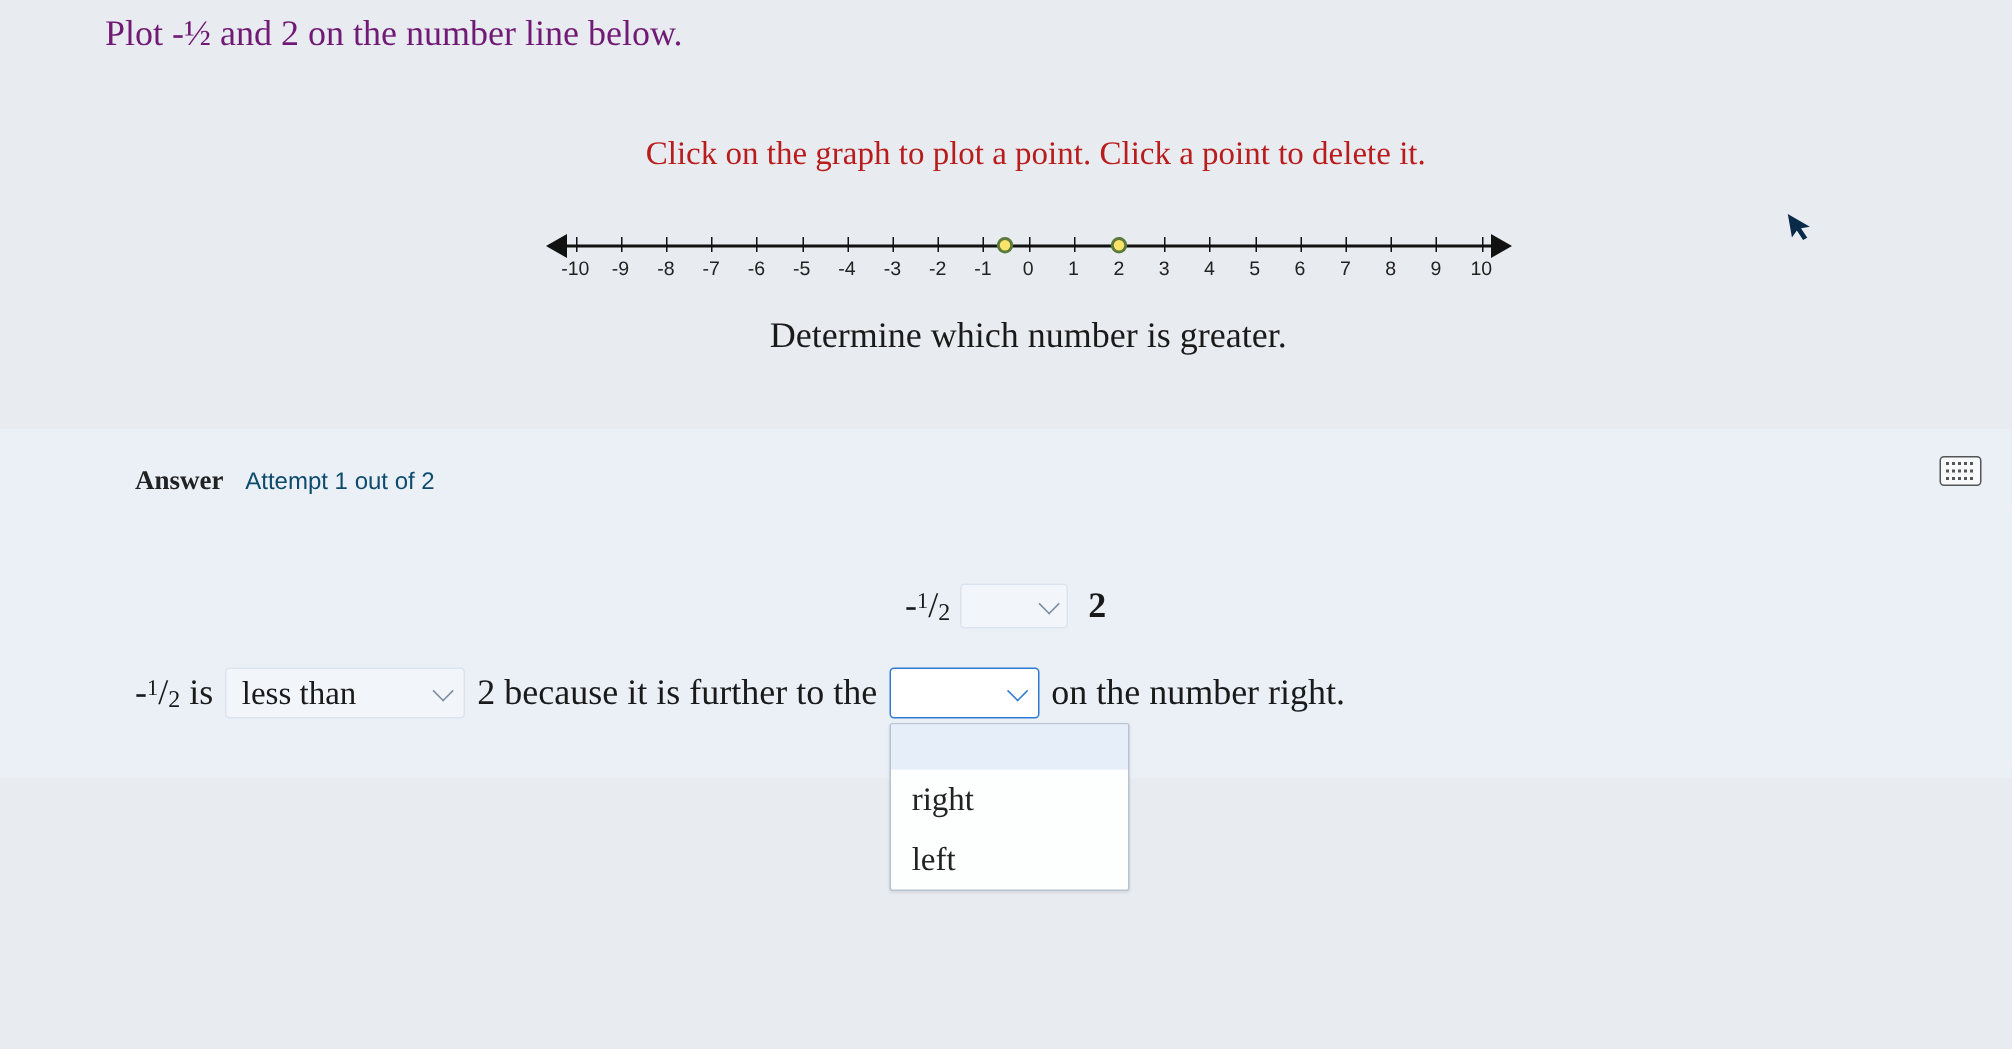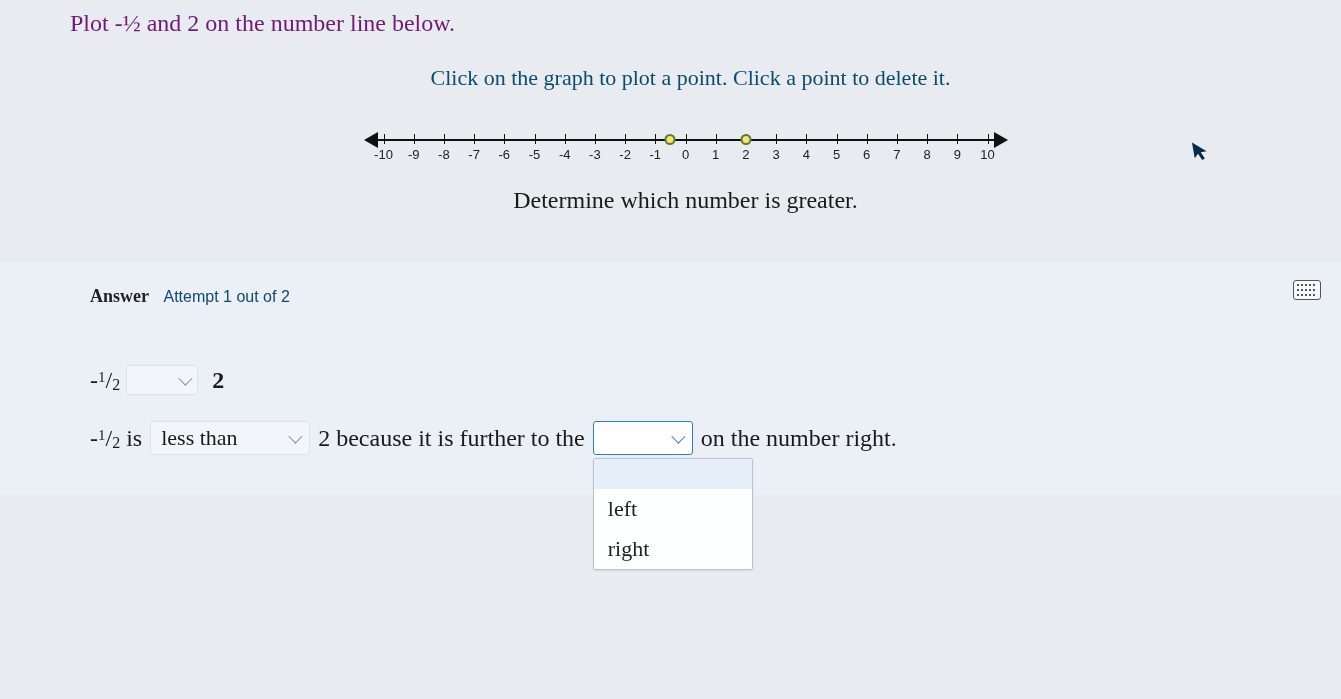--- a/index.html
+++ b/index.html
@@ -13,24 +13,25 @@
       position: relative;
     }
     .container { padding: 10px 70px 0 70px; }
     .prompt-1 {
       font-size: 24px;
       color: #701a75;
       padding-bottom: 28px;
     }
     .prompt-2 {
       font-size: 22px;
-      color: #0c4a6e;
+      color: #b91c1c;
       text-align: center;
       padding-left: 40px;
       padding-bottom: 36px;
+      margin-top: 24px;
     }
     .numberline-wrap {
       display: flex;
       justify-content: center;
       padding-left: 30px;
       padding-bottom: 20px;
     }
     .numberline {
       position: relative;
       width: 640px;
@@ -110,20 +111,21 @@
       padding: 2px 3px;
       gap: 2px;
     }
     .keyboard-icon .krow { height: 2px; background: repeating-linear-gradient(90deg,#555 0 2px,transparent 2px 4px); }
     .row1 {
       display: flex;
       align-items: center;
       gap: 6px;
       font-size: 24px;
       padding-bottom: 26px;
+      justify-content: center;
     }
     .frac-half { font-size: 24px; }
     .frac-half sup { font-size: 15px; vertical-align: 6px; }
     .frac-half sub { font-size: 16px; vertical-align: -2px; }
     .select-narrow {
       display: inline-flex;
       align-items: center;
       justify-content: flex-end;
       width: 72px;
       height: 30px;
@@ -296,22 +298,22 @@
       <span class="frac-half">-<sup>1</sup>/<sub>2</sub> is</span>
       <span class="select-mid">
         <span>less than</span>
         <span class="chev"></span>
       </span>
       <span>2 because it is further to the</span>
       <span class="select-small">
         <span class="chev chev-blue"></span>
         <div class="dropdown">
           <div class="dropdown-item blank"></div>
+          <div class="dropdown-item">right</div>
           <div class="dropdown-item">left</div>
-          <div class="dropdown-item">right</div>
         </div>
       </span>
       <span>on the number right.</span>
     </div>
 
   </div>
 </div>
 
 <div class="cursor-ptr">
   <svg width="18" height="22" viewBox="0 0 18 22">

